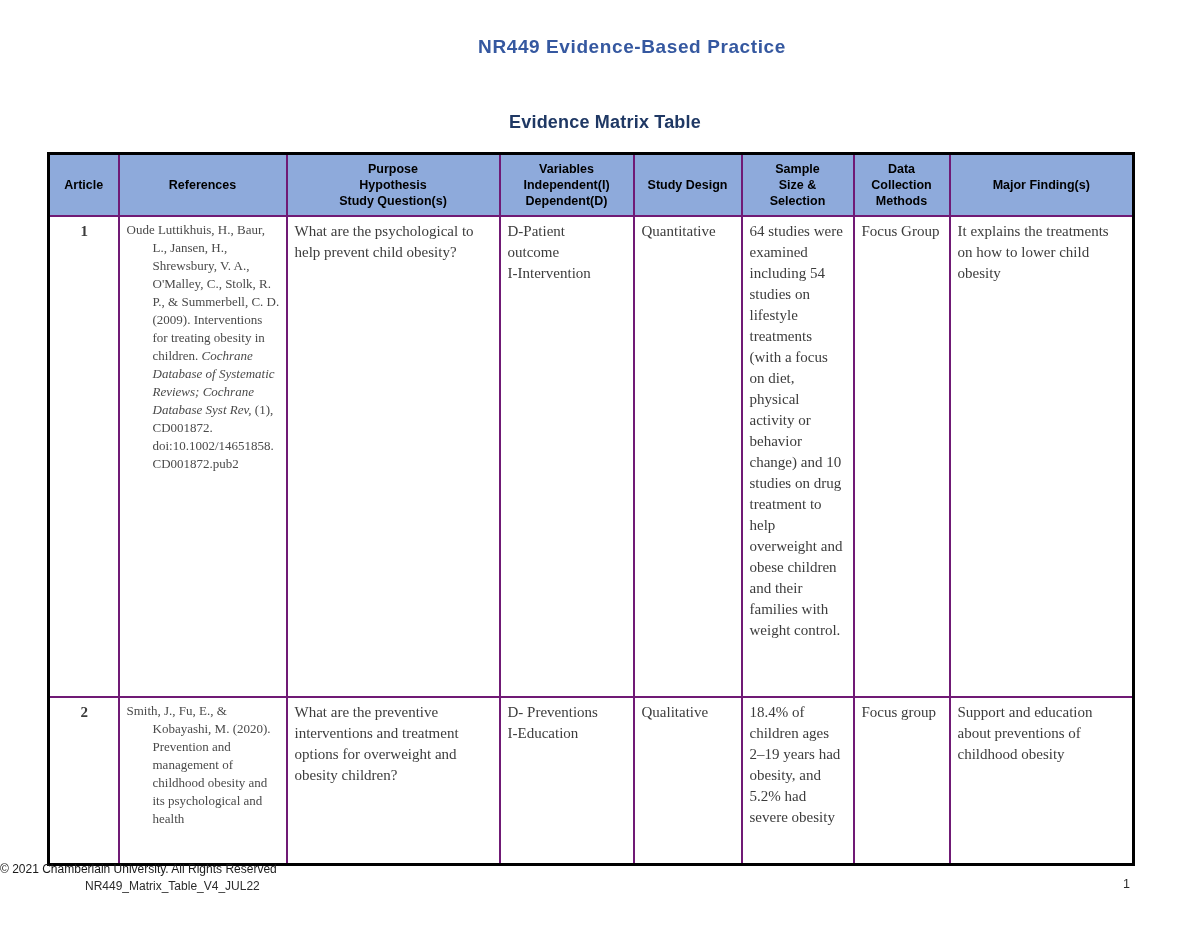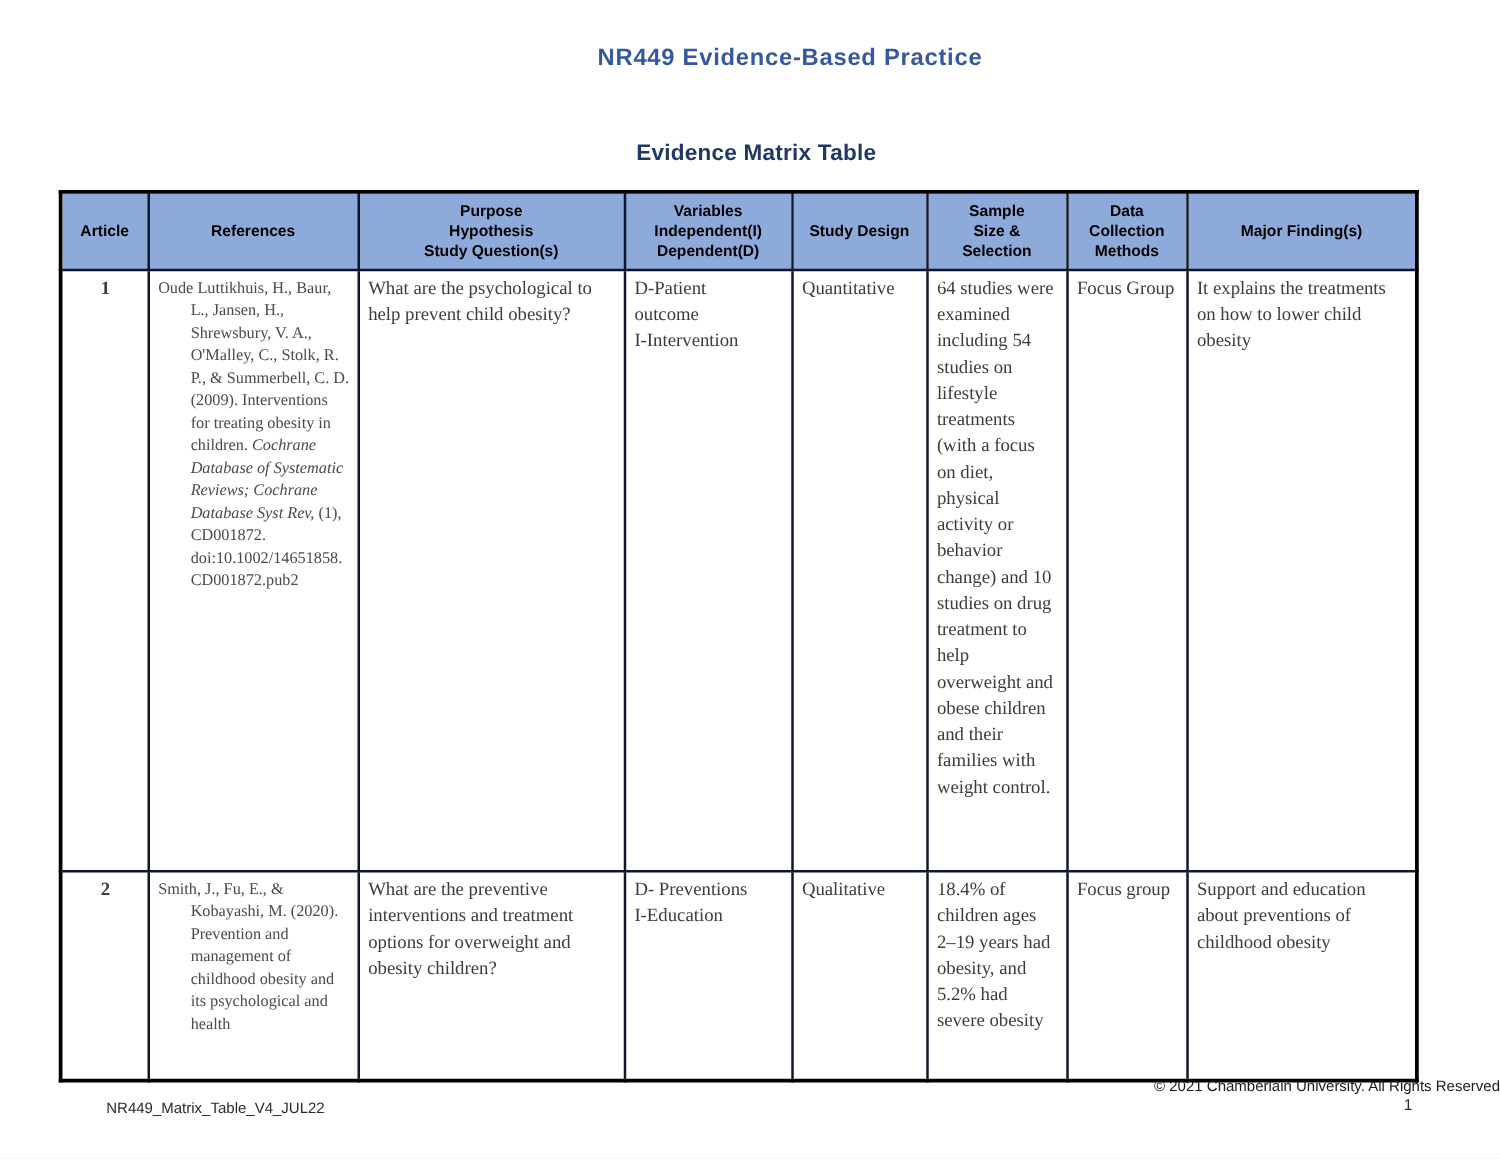--- a/index.html
+++ b/index.html
@@ -38,21 +38,21 @@
   table.matrix {
     position: absolute;
     left: 47px;
     top: 152px;
     width: 1085px;
     border-collapse: collapse;
     table-layout: fixed;
     border: 3px solid #000;
   }
   table.matrix th, table.matrix td {
-    border: 2px solid #0f172a;
+    border: 2px solid #701a75;
     vertical-align: top;
     overflow: hidden;
   }
   table.matrix th {
     background: #8EAADB;
     color: #000;
     font-family: "Liberation Sans", sans-serif;
     font-weight: bold;
     font-size: 12.5px;
     line-height: 16px;
@@ -88,21 +88,21 @@
     overflow-wrap: break-word;
   }
   .row2 .refblock { max-height: 156px; overflow: hidden; }
   .prewrap { white-space: pre-line; }
   .samplecell { line-height: 20px; border-radius: 31px; }
   .footer-copyright {
     position: absolute;
     top: 862px;
     left: 0;
     width: 100%;
-    text-align: right;
+    text-align: left;
     font-size: 12px;
     color: #1a1a1a;
   }
   .footer-docid {
     position: absolute;
     top: 879px;
     left: 48px;
     font-size: 12px;
     color: #2b2b2b;
     margin-left: 37px;

